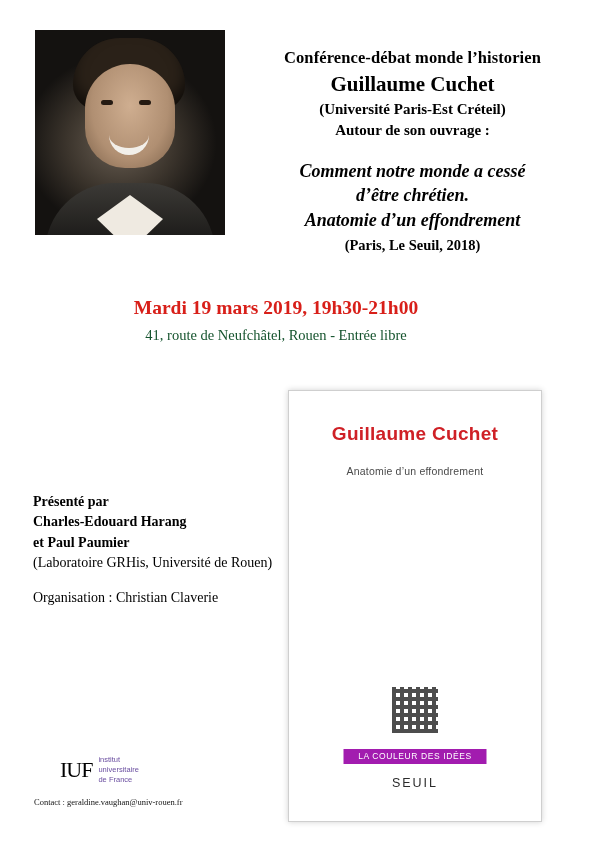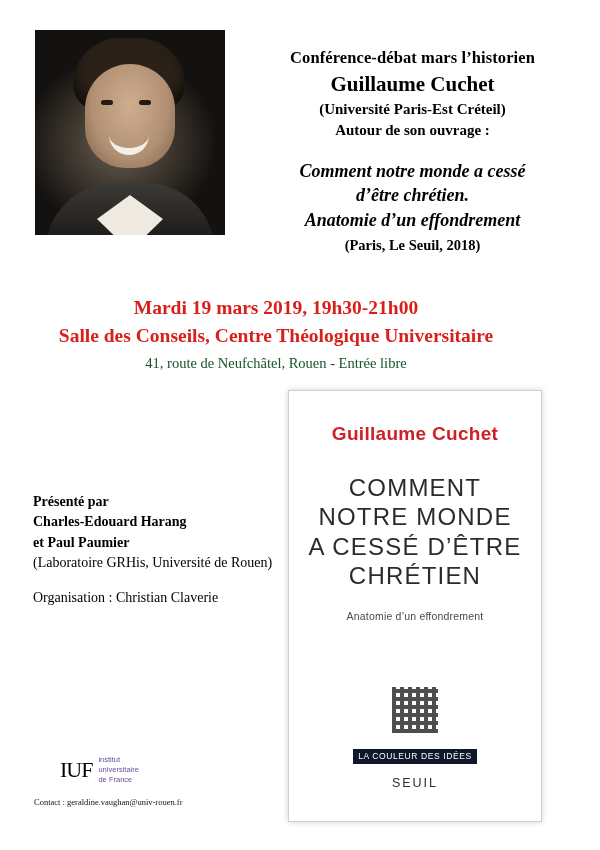--- a/index.html
+++ b/index.html
@@ -218,23 +218,23 @@
     background:
       repeating-linear-gradient(90deg, #2e2e2e 0 4px, transparent 4px 8px),
       repeating-linear-gradient(0deg, #2e2e2e 0 4px, transparent 4px 8px);
     opacity: .85;
   }
   .cover .collection {
     position: absolute;
     left: 50%;
     transform: translateX(-50%);
     top: 358px;
-    width: 124px;
+    width: 143px;
     height: 15px;
-    background: #0f172a;
+    background: #a21caf;
     color: #ffffff;
     font-family: "Liberation Sans", sans-serif;
     font-size: 8.5px;
     line-height: 15px;
     letter-spacing: .6px;
   }
   .cover .publisher {
     position: absolute;
     left: 0;
     right: 0;
@@ -286,55 +286,48 @@
     <div class="hair"></div>
     <div class="face"></div>
     <div class="eye l"></div>
     <div class="eye r"></div>
     <div class="smile"></div>
     <div class="shoulders"></div>
     <div class="collar"></div>
   </div>
 
   <div class="header-text">
-    <div class="line-conf">Conférence-débat mars l’historien</div>
+    <div class="line-conf">Conférence-débat monde l’historien</div>
     <div class="line-name">Guillaume Cuchet</div>
     <div class="line-univ">(Université Paris-Est Créteil)</div>
     <div class="line-autour">Autour de son ouvrage :</div>
     <div class="book-title">
       <div>Comment notre monde a cessé</div>
       <div>d’être chrétien.</div>
       <div>Anatomie d’un effondrement</div>
     </div>
     <div class="book-pub">(Paris, Le Seuil, 2018)</div>
   </div>
 </div>
 
 <div class="event">
   <div class="date">Mardi 19 mars 2019, 19h30-21h00</div>
-  <div class="place">Salle des Conseils, Centre Théologique Universitaire</div>
   <div class="address">41, route de Neufchâtel, Rouen - Entrée libre</div>
 </div>
 
 <div class="credits">
   <div class="b">Présenté par</div>
   <div class="b">Charles-Edouard Harang</div>
   <div class="b">et Paul Paumier</div>
   <div class="lab">(Laboratoire GRHis, Université de Rouen)</div>
 </div>
 <div class="org">Organisation : Christian Claverie</div>
 
 <div class="cover">
   <div class="author">Guillaume Cuchet</div>
-  <div class="ctitle">
-    <div>COMMENT</div>
-    <div>NOTRE MONDE</div>
-    <div>A CESSÉ D’ÊTRE</div>
-    <div>CHRÉTIEN</div>
-  </div>
   <div class="csub">Anatomie d’un effondrement</div>
   <div class="glyph">
       <div class="g"></div>
     </div>
   <div class="collection">LA COULEUR DES IDÉES</div>
   <div class="publisher">SEUIL</div>
 </div>
 
 <div class="iuf">
   <div class="mark">IUF</div>

